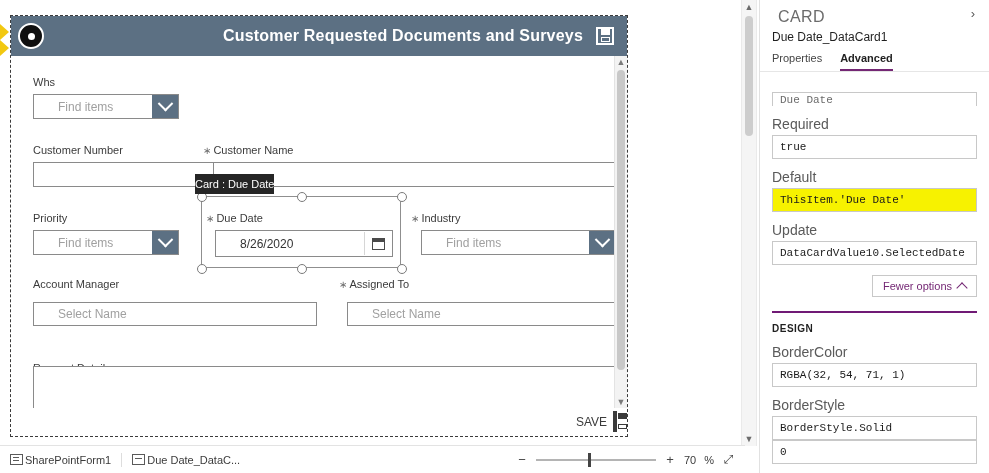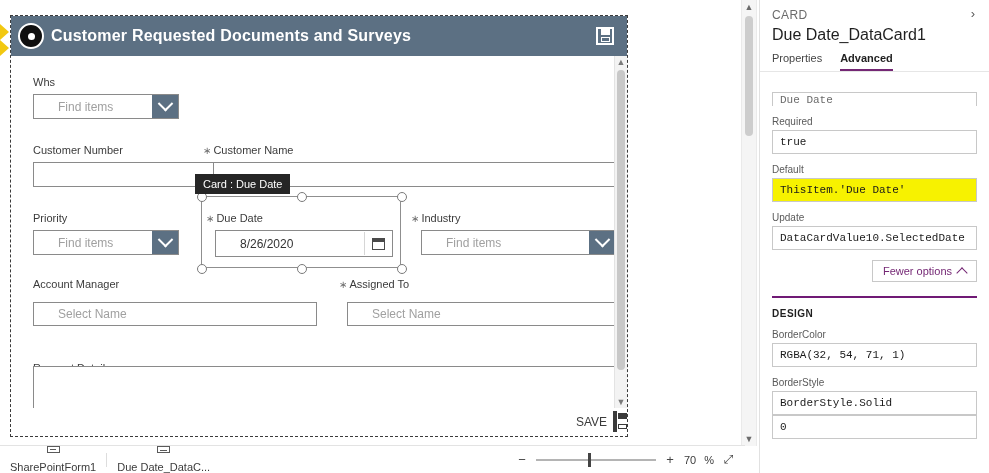--- a/index.html
+++ b/index.html
@@ -57,21 +57,21 @@
     content: "";
     position: absolute;
     left: 50%; top: 50%;
     width: 7px; height: 7px;
     margin: -3.5px 0 0 -3.5px;
     border-radius: 50%;
     background: #ffffff;
   }
   .form-title {
     flex: 1;
-    text-align: left;
+    text-align: right;
     color: #ffffff;
     font-size: 16px;
     font-weight: bold;
     letter-spacing: .2px;
   }
   .save-icon-hdr {
     width: 44px;
     display:flex; align-items:center; justify-content:center;
     color: #ffffff;
   }
@@ -197,21 +197,21 @@
     width: 8px; height: 8px;
     border-radius: 50%;
     background: #ffffff;
     border: 1px solid #7a7a7a;
   }
   .tooltip-card {
     position: absolute;
     background: #262626;
     color: #ffffff;
     font-size: 11px;
-    padding: 4px 8px;
+    padding: 4px 0;
     white-space: nowrap;
   }
 
   .form-footer {
     position: absolute;
     left: 0; right: 0; bottom: 0;
     height: 28px;
     background: #ffffff;
     display: flex;
     align-items: center;
@@ -252,26 +252,27 @@
     width: 229px; height: 473px;
     background: #ffffff;
     border-left: 1px solid #e1e1e1;
     overflow: hidden;
   }
   .rp-head {
     padding: 8px 12px 0 12px;
     position: relative;
   }
   .rp-kicker {
-    font-size: 12px;
+    font-size: 16px;
     color: #6b6b6b;
     letter-spacing: .4px;
+    margin-left: 6px;
   }
   .rp-title {
-    font-size: 16px;
+    font-size: 12px;
     color: #1f1f1f;
     margin-top: 4px;
   }
   .rp-collapse {
     position: absolute;
     right: 8px; top: 6px;
     color: #5a5a5a;
     font-size: 13px;
     width: 16px; text-align: center;
   }
@@ -293,21 +294,21 @@
   }
   .rp-body {
     position: absolute;
     left: 0; right: 0;
     top: 84px; bottom: 0;
     overflow: hidden;
     padding: 0 12px;
     box-sizing: border-box;
   }
   .prop-label {
-    font-size: 10px;
+    font-size: 14px;
     color: #5a5a5a;
     margin: 10px 0 3px 0;
   }
   .prop-input {
     height: 24px;
     border: 1px solid #c8c8c8;
     background: #ffffff;
     display: flex;
     align-items: center;
     padding: 0 7px;
@@ -394,24 +395,23 @@
     background: #ffffff;
     border-top: 1px solid #e3e3e3;
     display: flex;
     align-items: center;
     font-size: 11px;
     color: #3b3b3b;
   }
   .sb-item {
     display: flex;
     align-items: center;
-    gap: 8px;
+    gap: 2px;
     padding: 0 10px;
     height: 100%;
-    flex-direction: column;
   }
   .sb-icon {
     width: 13px; height: 11px;
     border: 1px solid #5a5a5a;
     position: relative;
     box-sizing: border-box;
   }
   .sb-icon.form:after {
     content: "";
     position: absolute;

